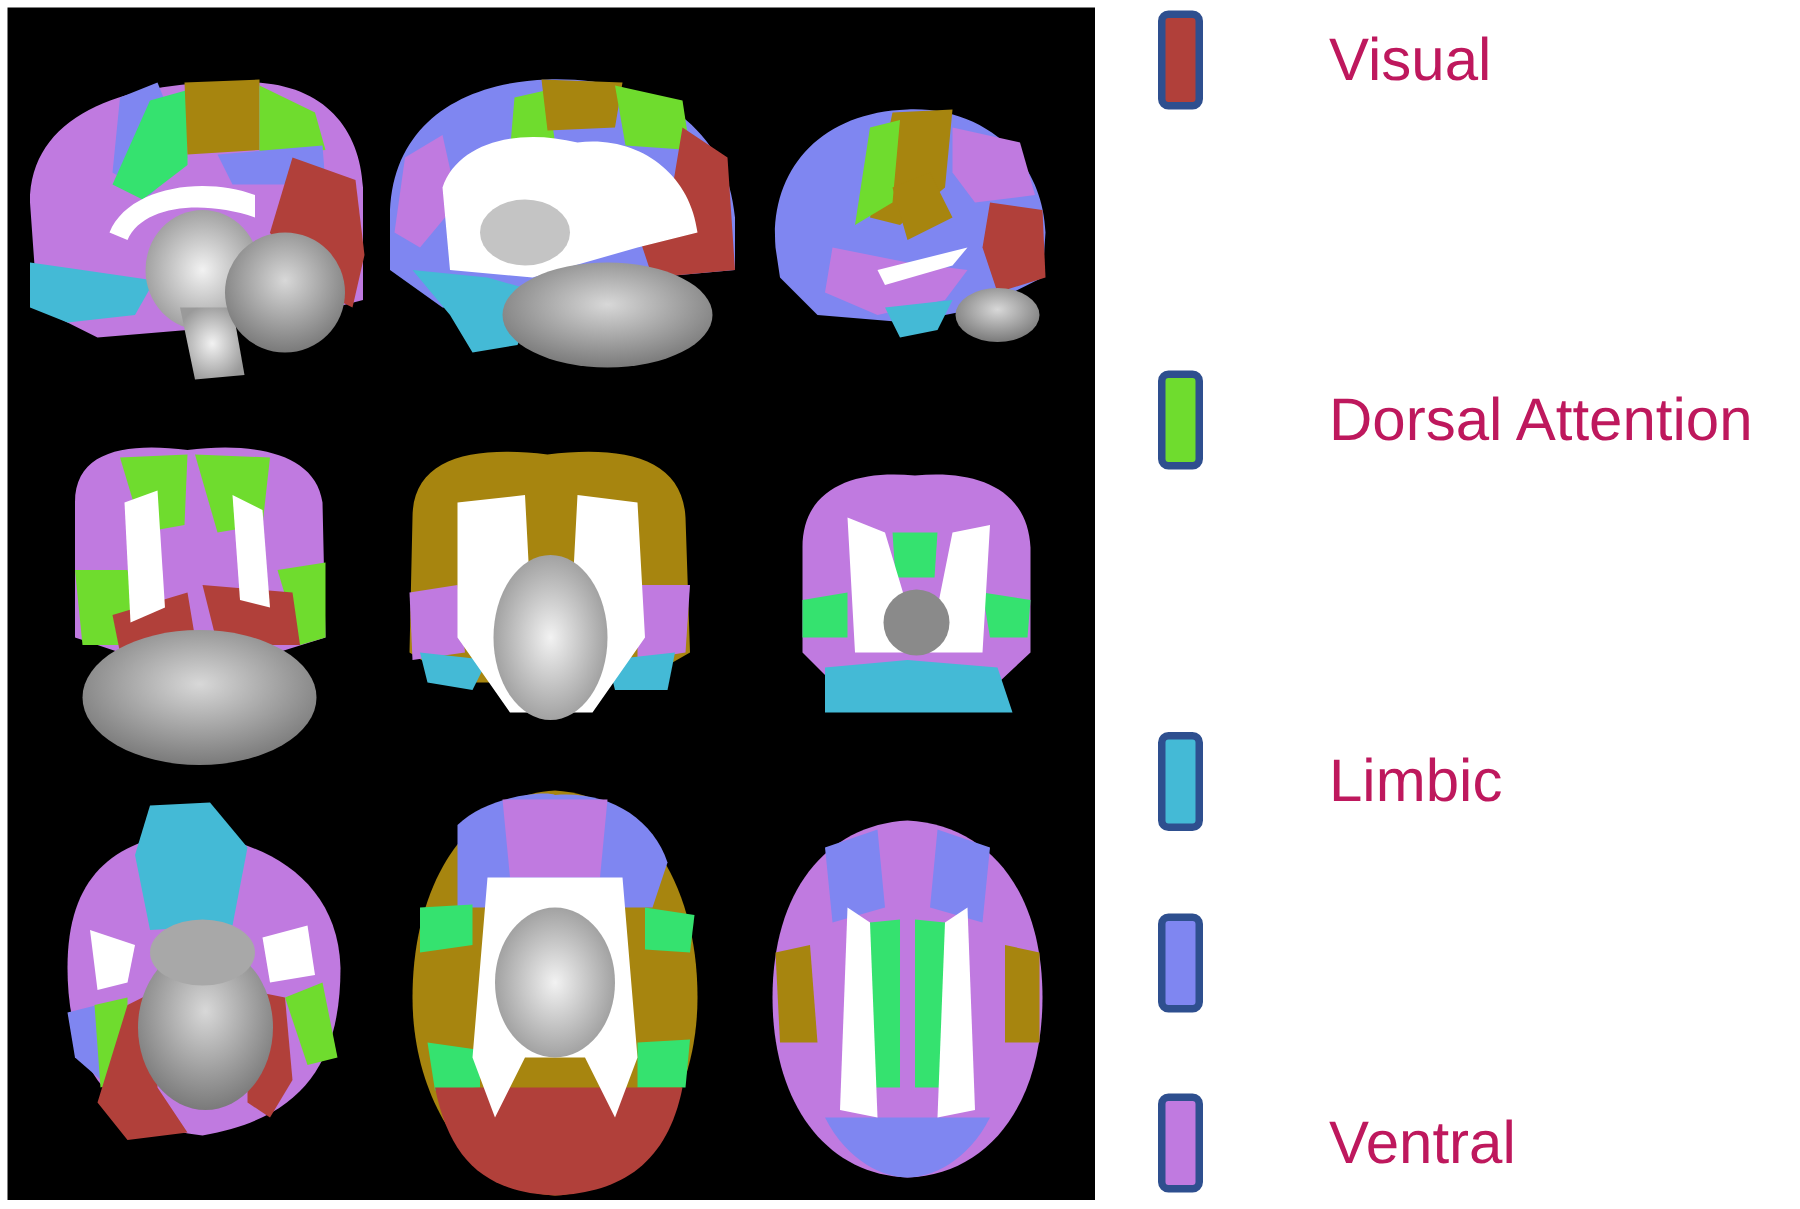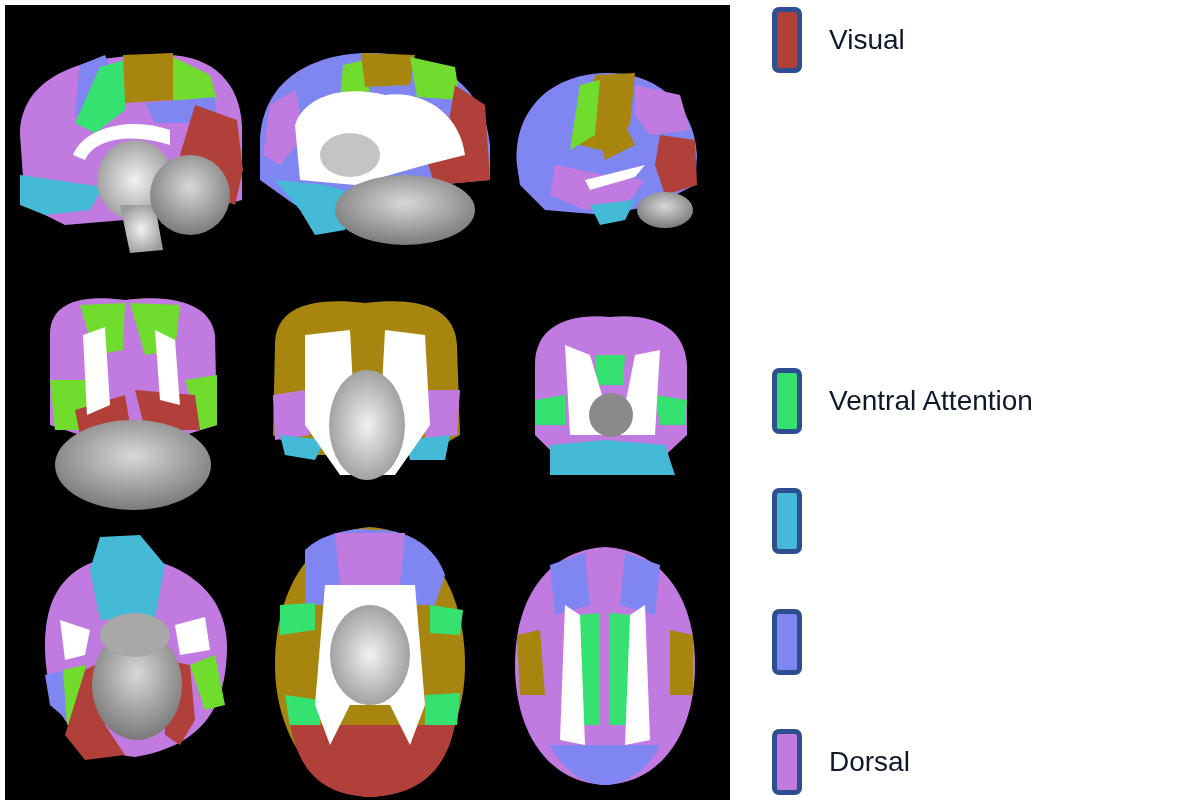--- a/index.html
+++ b/index.html
@@ -3,21 +3,21 @@
 <meta charset="utf-8">
 <style>
   html, body { margin:0; padding:0; background:#ffffff; }
   body { width:1200px; height:806px; position:relative; overflow:hidden;
          font-family:"Liberation Sans", sans-serif; }
   .panel { position:absolute; left:5px; top:5px; width:725px; height:795px; background:#000; }
   .panel svg { position:absolute; left:0; top:0; }
   .legend { position:absolute; left:772px; top:0; width:428px; height:806px; }
   .legend-item { position:absolute; left:0; height:80px; display:flex; align-items:center; }
   .swatch { width:30px; height:66px; border:5px solid #2e4f8f; border-radius:7px; box-sizing:border-box; }
-  .legend-label { margin-left:27px; font-size:28px; color:#0f172a; white-space:nowrap; }
+  .legend-label { margin-left:84px; font-size:40px; color:#be185d; white-space:nowrap; }
 </style>
 </head>
 <body>
 
 <div class="panel">
   <svg width="725" height="795" viewBox="0 0 725 795">
     <defs>
       <radialGradient id="gm" cx="50%" cy="50%" r="55%">
         <stop offset="0%" stop-color="#f2f2f2"></stop>
         <stop offset="100%" stop-color="#9a9a9a"></stop>
@@ -143,27 +143,28 @@
       <path d="M625,610 L640,600 L645,735 L620,740 Z" fill="#ffffff"></path>
     </g>
   </svg>
 </div>
 
 <div class="legend">
   <div class="legend-item" style="top:0px">
     <div class="swatch" style="background:#b1403a"></div>
     <span class="legend-label">Visual</span>
   </div>
-  <div class="legend-item" style="top:361px">
-    <div class="swatch" style="background:#35e26f"></div>
-    <span class="legend-label">Ventral Attention</span>
+  <div class="legend-item" style="top:240px">
+    <div class="swatch" style="background:#6fdc2e"></div>
+    <span class="legend-label">Dorsal Attention</span>
   </div>
   <div class="legend-item" style="top:481px">
     <div class="swatch" style="background:#44bad6"></div>
+    <span class="legend-label">Limbic</span>
   </div>
   <div class="legend-item" style="top:602px">
     <div class="swatch" style="background:#7f86f1"></div>
   </div>
   <div class="legend-item" style="top:722px">
     <div class="swatch" style="background:#c07ae0"></div>
-    <span class="legend-label">Dorsal</span>
+    <span class="legend-label">Ventral</span>
   </div>
 </div>
 
 </body></html>

